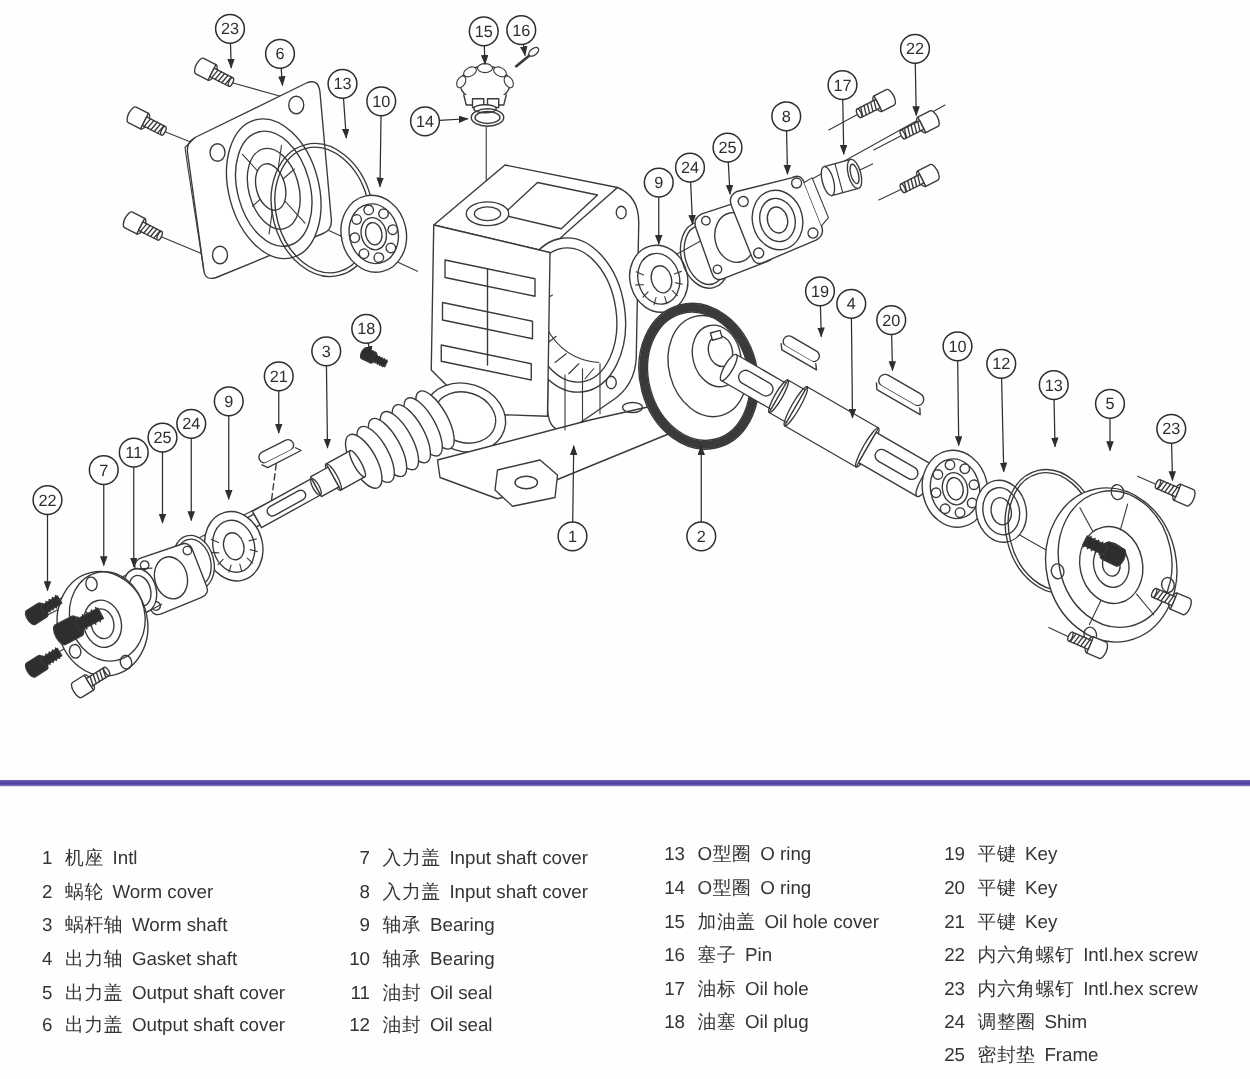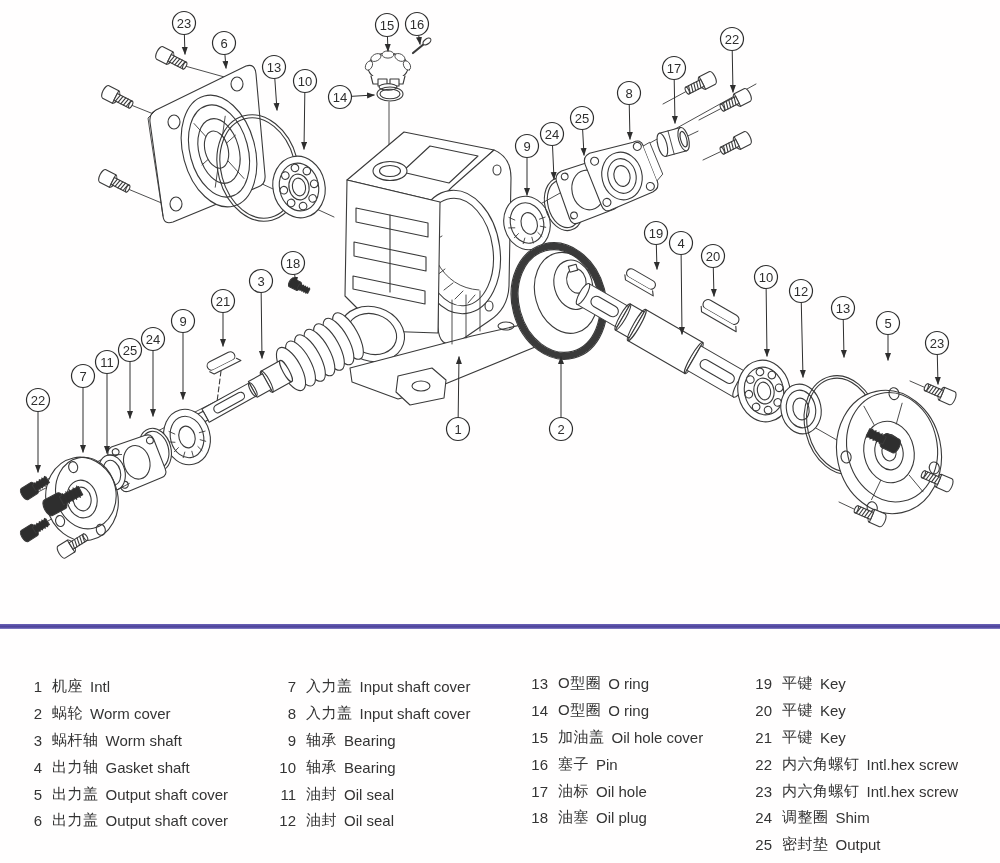--- a/index.html
+++ b/index.html
@@ -570,18 +570,18 @@
           <span class="pen">Intl.hex screw</span>
         </div>
         <div class="prow">
           <span class="pnum">24</span>
           <span class="pcn">调整圈</span>
           <span class="pen">Shim</span>
         </div>
         <div class="prow">
           <span class="pnum">25</span>
           <span class="pcn">密封垫</span>
-          <span class="pen">Output</span>
+          <span class="pen">Frame</span>
         </div>
       </div>
 </div>
 
 </div>
 
 </body></html>

